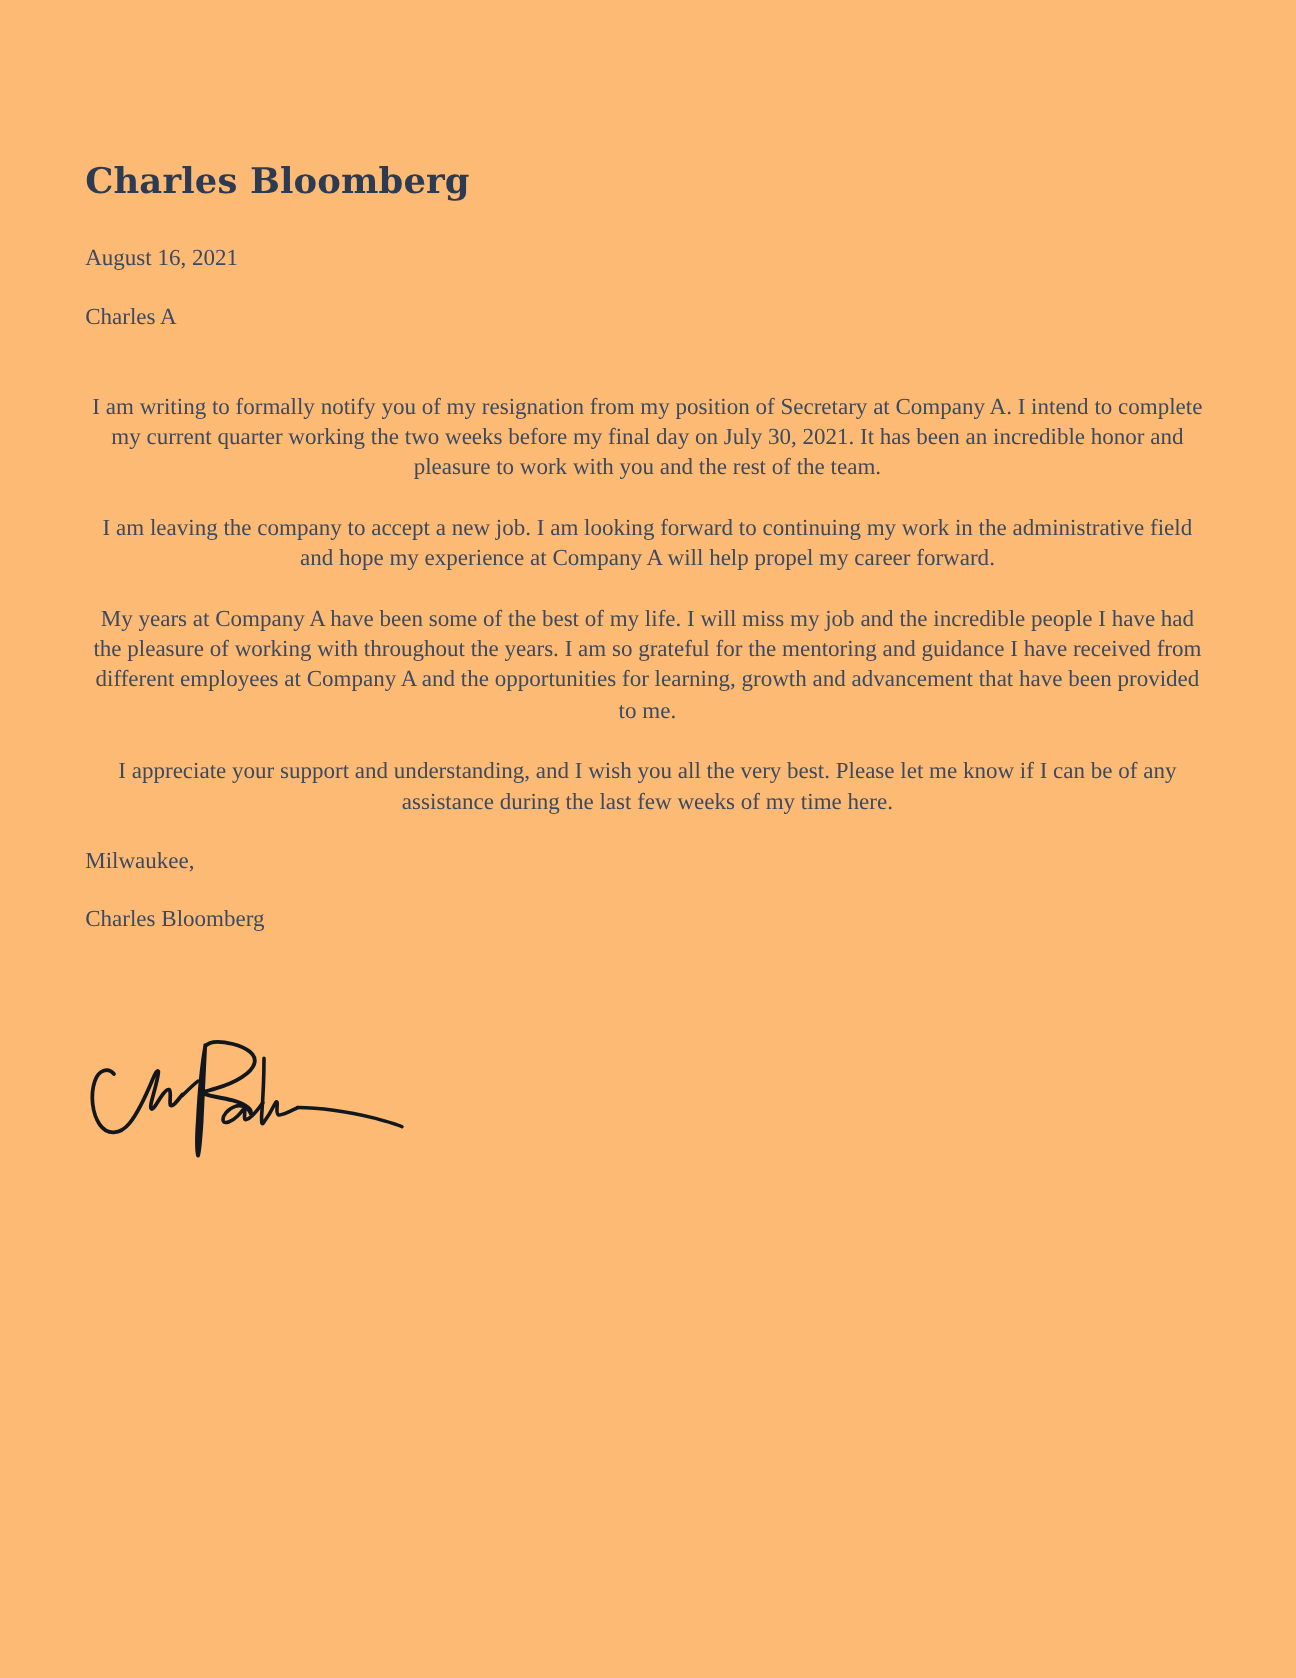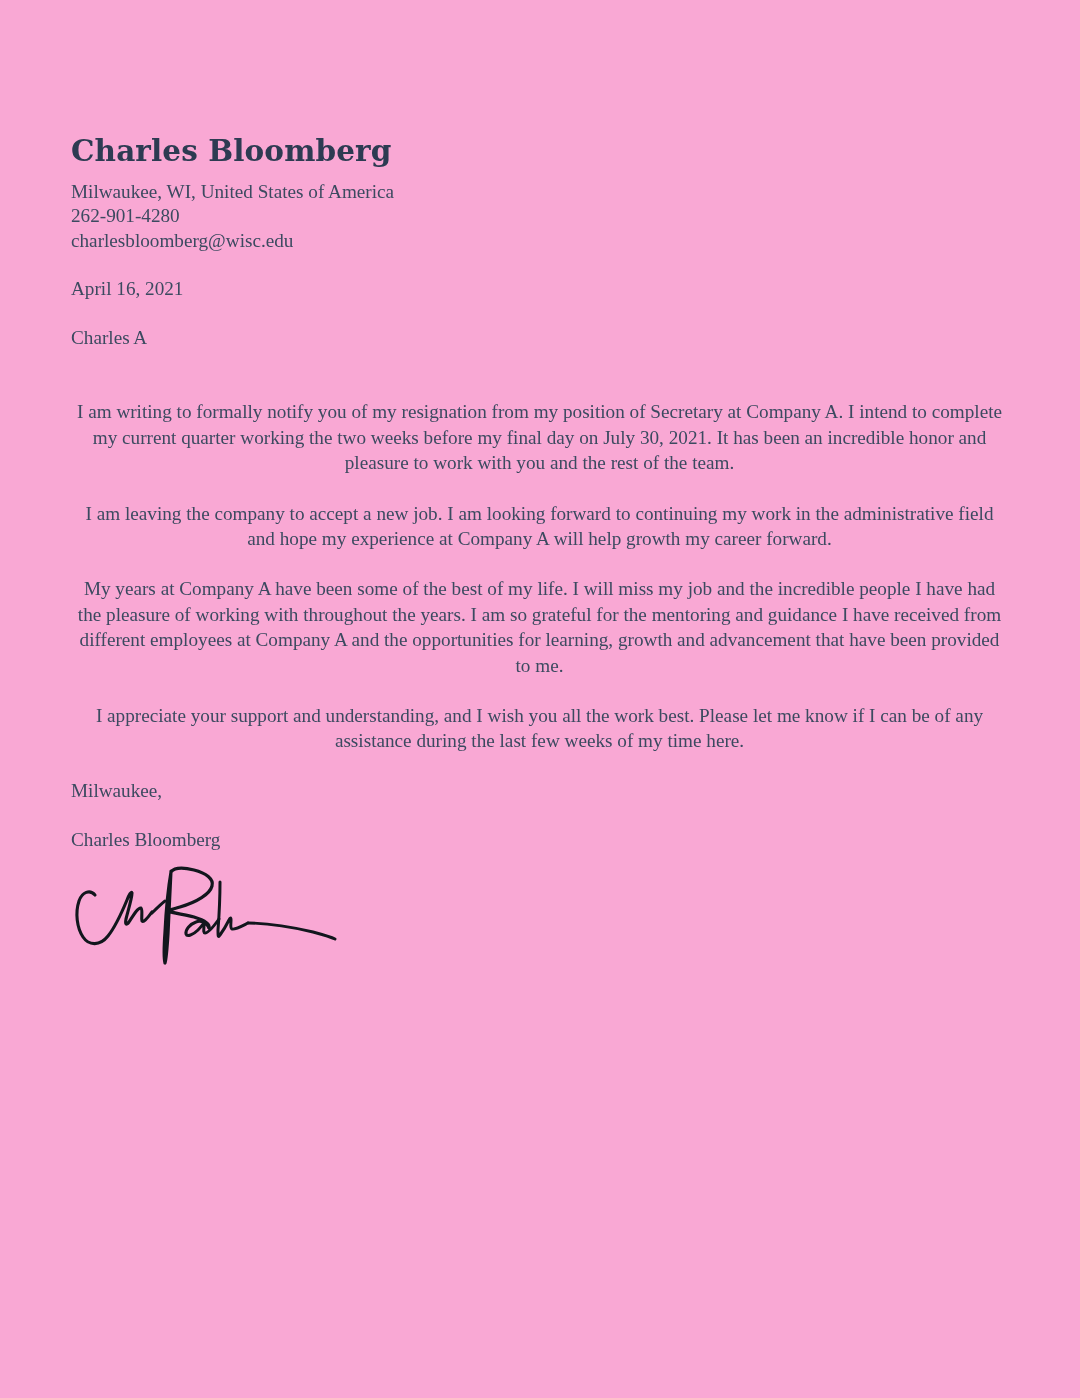--- a/index.html
+++ b/index.html
@@ -12,21 +12,21 @@
     height: 1398px;
     overflow: hidden;
     font-family: "Liberation Serif", "DejaVu Serif", serif;
     -webkit-font-smoothing: antialiased;
   }
 
   .page {
     position: relative;
     width: 1080px;
     height: 1398px;
-    background: #f9a8d4;
+    background: #fdba74;
     box-sizing: border-box;
     padding: 0;
   }
 
   .letter {
     position: absolute;
     left: 71px;
     top: 134px;
     width: 937px;
   }
@@ -88,52 +88,47 @@
 </style>
 </head>
 <body>
 
 <div class="page">
 
   <div class="letter">
 
     <h1 class="sender-name">Charles Bloomberg</h1>
 
-    <div class="contact-block">
-      <p class="contact-line">Milwaukee, WI, United States of America</p>
-      <p class="contact-line">262-901-4280</p>
-      <p class="contact-line">charlesbloomberg@wisc.edu</p>
-    </div>
 
     <div class="spacer-sm"></div>
 
-    <p class="block">April 16, 2021</p>
+    <p class="block">August 16, 2021</p>
 
     <div class="spacer-sm"></div>
 
     <p class="block">Charles A</p>
 
     <div class="spacer-sm"></div>
 
 
     <div class="spacer-para"></div>
 
     <p class="para">I am writing to formally notify you of my resignation from my position of Secretary at Company A. I intend to complete my current quarter working the two weeks before my final day on July 30, 2021. It has been an incredible honor and pleasure to work with you and the rest of the team.</p>
 
     <div class="spacer-para"></div>
 
-    <p class="para">I am leaving the company to accept a new job. I am looking forward to continuing my work in the administrative field and hope my experience at Company A will help growth my career forward.</p>
+    <p class="para">I am leaving the company to accept a new job. I am looking forward to continuing my work in the administrative field and hope my experience at Company A will help propel my career forward.</p>
 
     <div class="spacer-para"></div>
 
     <p class="para">My years at Company A have been some of the best of my life. I will miss my job and the incredible people I have had the pleasure of working with throughout the years. I am so grateful for the mentoring and guidance I have received from different employees at Company A and the opportunities for learning, growth and advancement that have been provided to me.</p>
 
     <div class="spacer-para"></div>
 
-    <p class="para">I appreciate your support and understanding, and I wish you all the work best. Please let me know if I can be of any assistance during the last few weeks of my time here.</p>
+    <p class="para">I appreciate your support and understanding, and I wish you all the very best. Please let me know if I can be of any assistance during the last few weeks of my time here.</p>
 
     <div class="spacer-para"></div>
 
     <p class="block">Milwaukee,</p>
 
     <div class="spacer-sm"></div>
 
     <p class="block">Charles Bloomberg</p>
 
   </div>

